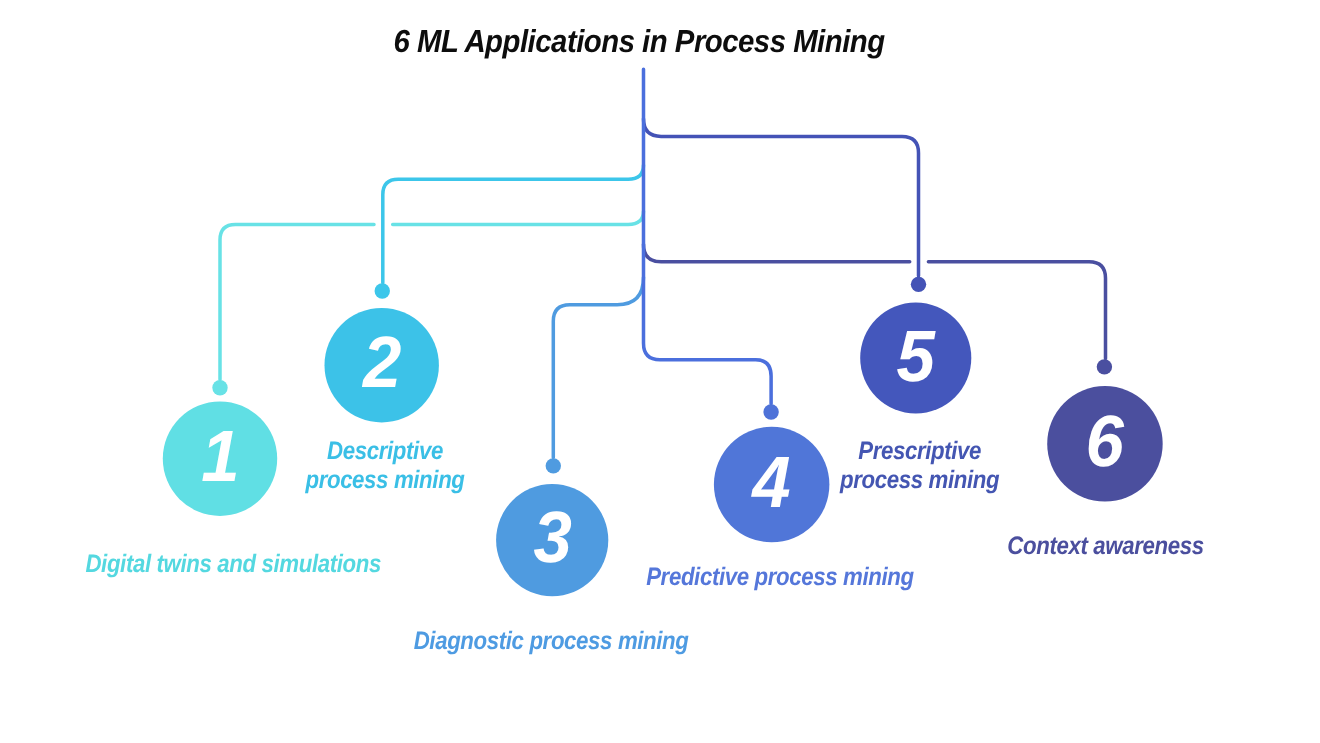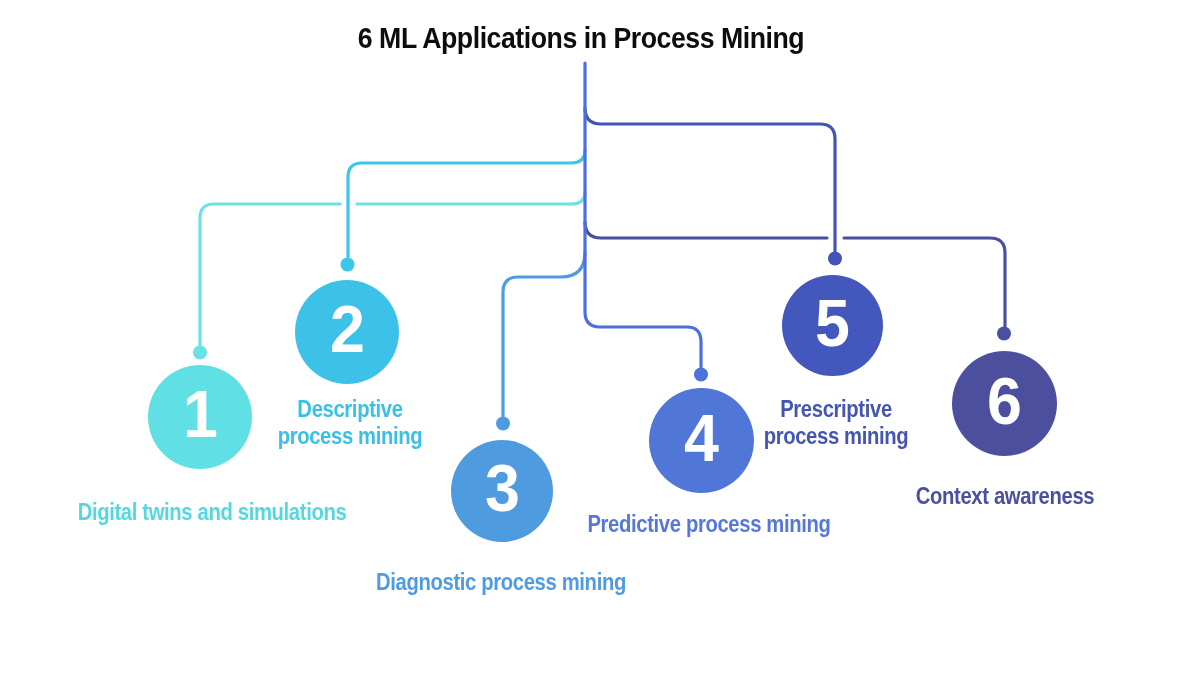--- a/index.html
+++ b/index.html
@@ -5,20 +5,21 @@
   html,body{margin:0;padding:0;}
   body{
     font-family:"Liberation Sans","DejaVu Sans",sans-serif;
     background:#ffffff;
   }
   .canvas{
     position:relative;
     width:1200px;height:675px;
     overflow:hidden;
     background:#ffffff;
+    font-style:italic;
   }
   .page-title{
     position:absolute;
     left:281px;top:22px;width:600px;
     text-align:center;
     font-size:29px;
     font-weight:bold;
     letter-spacing:-0.5px;
     color:#0d0d0d;
     transform:scaleX(0.92);

